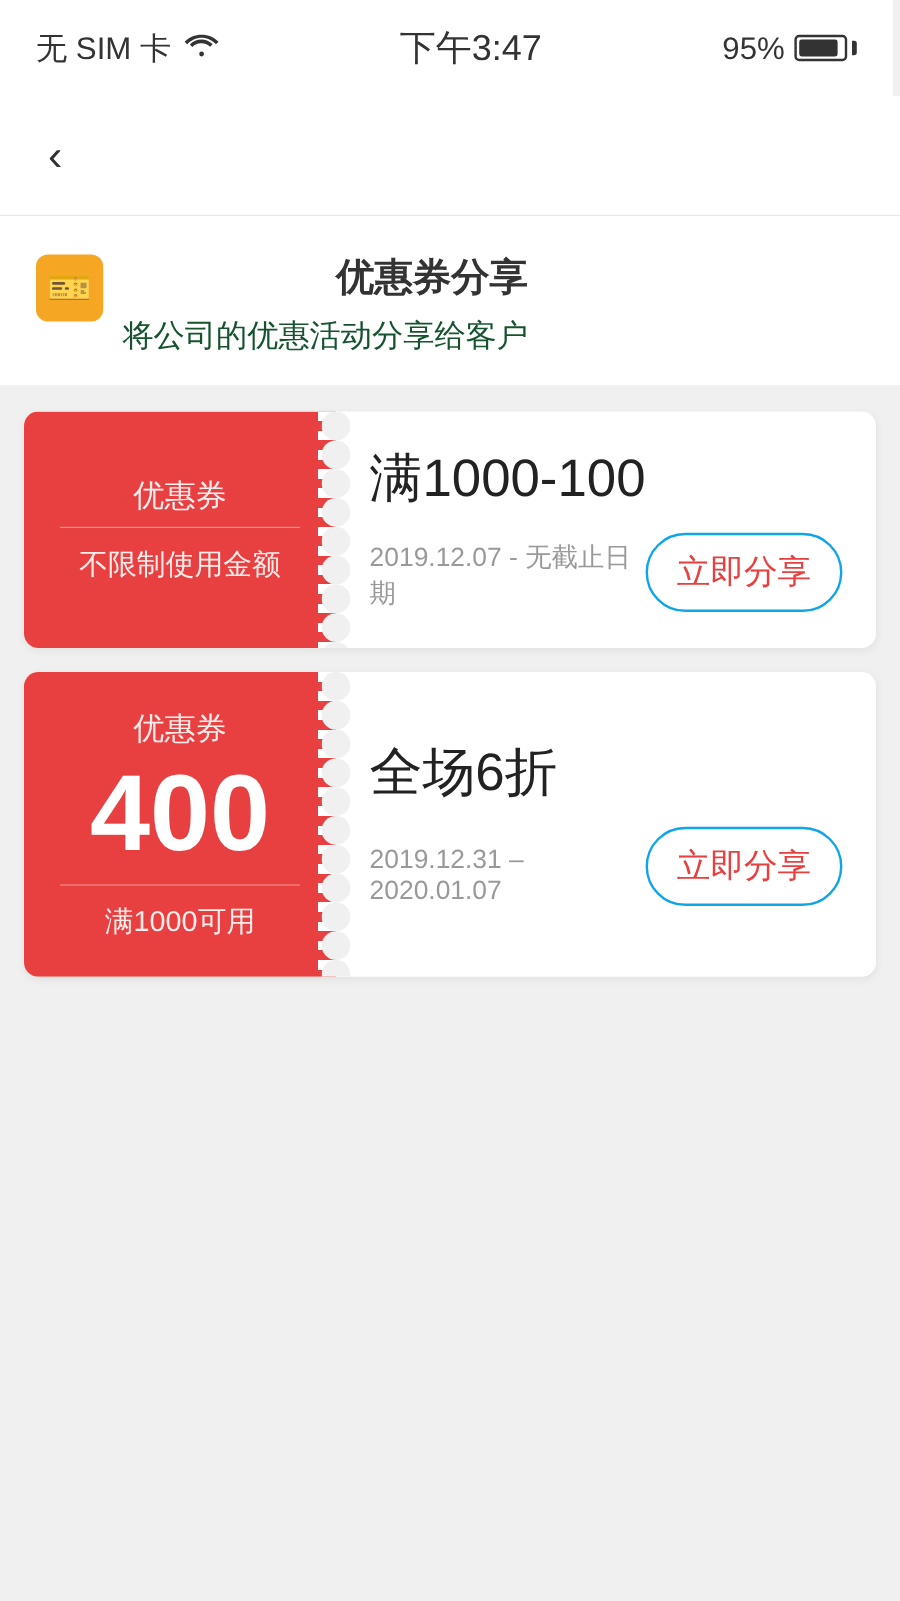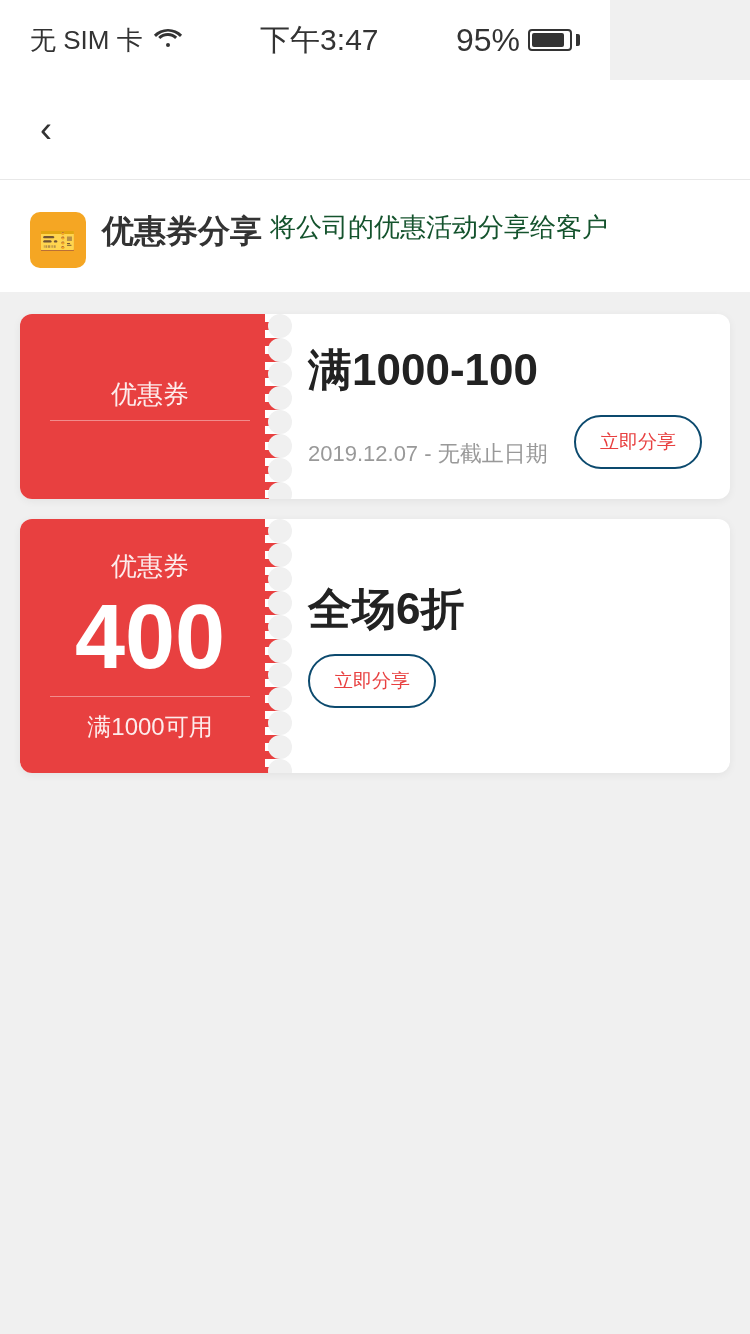--- a/index.html
+++ b/index.html
@@ -8,21 +8,21 @@
       width: 750px;
       min-height: 1334px;
       background: #f0f0f0;
       font-family: -apple-system, "PingFang SC", "Helvetica Neue", Arial, sans-serif;
       font-size: 28px;
       color: #333;
     }
 
     
     .status-bar {
-      width: 610px;
+      width: 744px;
       height: 80px;
       background: #fff;
       display: flex;
       align-items: center;
       justify-content: space-between;
       padding: 0 30px;
       font-size: 26px;
       font-weight: 500;
     }
     .status-left {
@@ -32,21 +32,21 @@
       font-size: 26px;
     }
     .status-center {
       font-size: 30px;
       font-weight: 400;
     }
     .status-right {
       display: flex;
       align-items: center;
       gap: 8px;
-      font-size: 32px;
+      font-size: 26px;
     }
     .battery-icon {
       display: inline-flex;
       align-items: center;
       gap: 2px;
     }
     .battery-body {
       width: 44px;
       height: 22px;
       border: 2px solid #333;
@@ -114,22 +114,23 @@
       border-radius: 10px;
       display: flex;
       align-items: center;
       justify-content: center;
       font-size: 30px;
       flex-shrink: 0;
       margin-top: 2px;
     }
     .section-text-block {
       display: flex;
-      flex-direction: row;
+      flex-direction: column;
       gap: 8px;
+      align-items: flex-end;
     }
     .section-title {
       font-size: 32px;
       font-weight: 600;
       color: #333;
     }
     .section-subtitle {
       font-size: 26px;
       color: #14532d;
     }
@@ -230,41 +231,41 @@
     .coupon-right {
       flex: 1;
       padding: 30px 28px;
       display: flex;
       flex-direction: column;
       justify-content: center;
       gap: 18px;
     }
     .coupon-name {
       font-size: 44px;
-      font-weight: 700;
+      font-weight: 400;
       color: #222;
       line-height: 1.2;
     }
     .coupon-footer {
       display: flex;
       align-items: flex-end;
       justify-content: space-between;
       gap: 10px;
     }
     .coupon-date {
       font-size: 22px;
       color: #999;
       flex: 1;
     }
     .share-btn {
       padding: 12px 24px;
-      border: 2px solid #0c4a6e;
+      border: 2px solid #0ea5e9;
       border-radius: 40px;
       color: #e84040;
-      font-size: 19px;
+      font-size: 28px;
       background: #fff;
       cursor: pointer;
       white-space: nowrap;
       flex-shrink: 0;
     }
 
     
     .empty-area {
       flex: 1;
       min-height: 580px;
@@ -308,20 +309,21 @@
     <span class="section-subtitle">将公司的优惠活动分享给客户</span>
   </div>
 </div>
 
 <div class="coupon-list">
 
   <div class="coupon-card">
     <div class="coupon-left">
       <span class="coupon-label">优惠券</span>
       <div class="coupon-divider"></div>
+      <span class="coupon-condition">不限制使用金额</span>
 
       <div class="coupon-zigzag">
         <div class="zigzag-dot"></div>
           <div class="zigzag-dot"></div>
           <div class="zigzag-dot"></div>
         <div class="zigzag-dot"></div>
           <div class="zigzag-dot"></div>
           <div class="zigzag-dot"></div>
         <div class="zigzag-dot"></div>
           <div class="zigzag-dot"></div>
@@ -357,20 +359,21 @@
           <div class="zigzag-dot"></div>
           <div class="zigzag-dot"></div>
         <div class="zigzag-dot"></div>
           <div class="zigzag-dot"></div>
 
       </div>
     </div>
     <div class="coupon-right">
       <span class="coupon-name">全场6折</span>
       <div class="coupon-footer">
+        <span class="coupon-date">2019.12.31 – 2020.01.07</span>
         <button class="share-btn">立即分享</button>
       </div>
     </div>
   </div>
 
 </div>
 
 <div class="empty-area"></div>
 
 </body></html>

